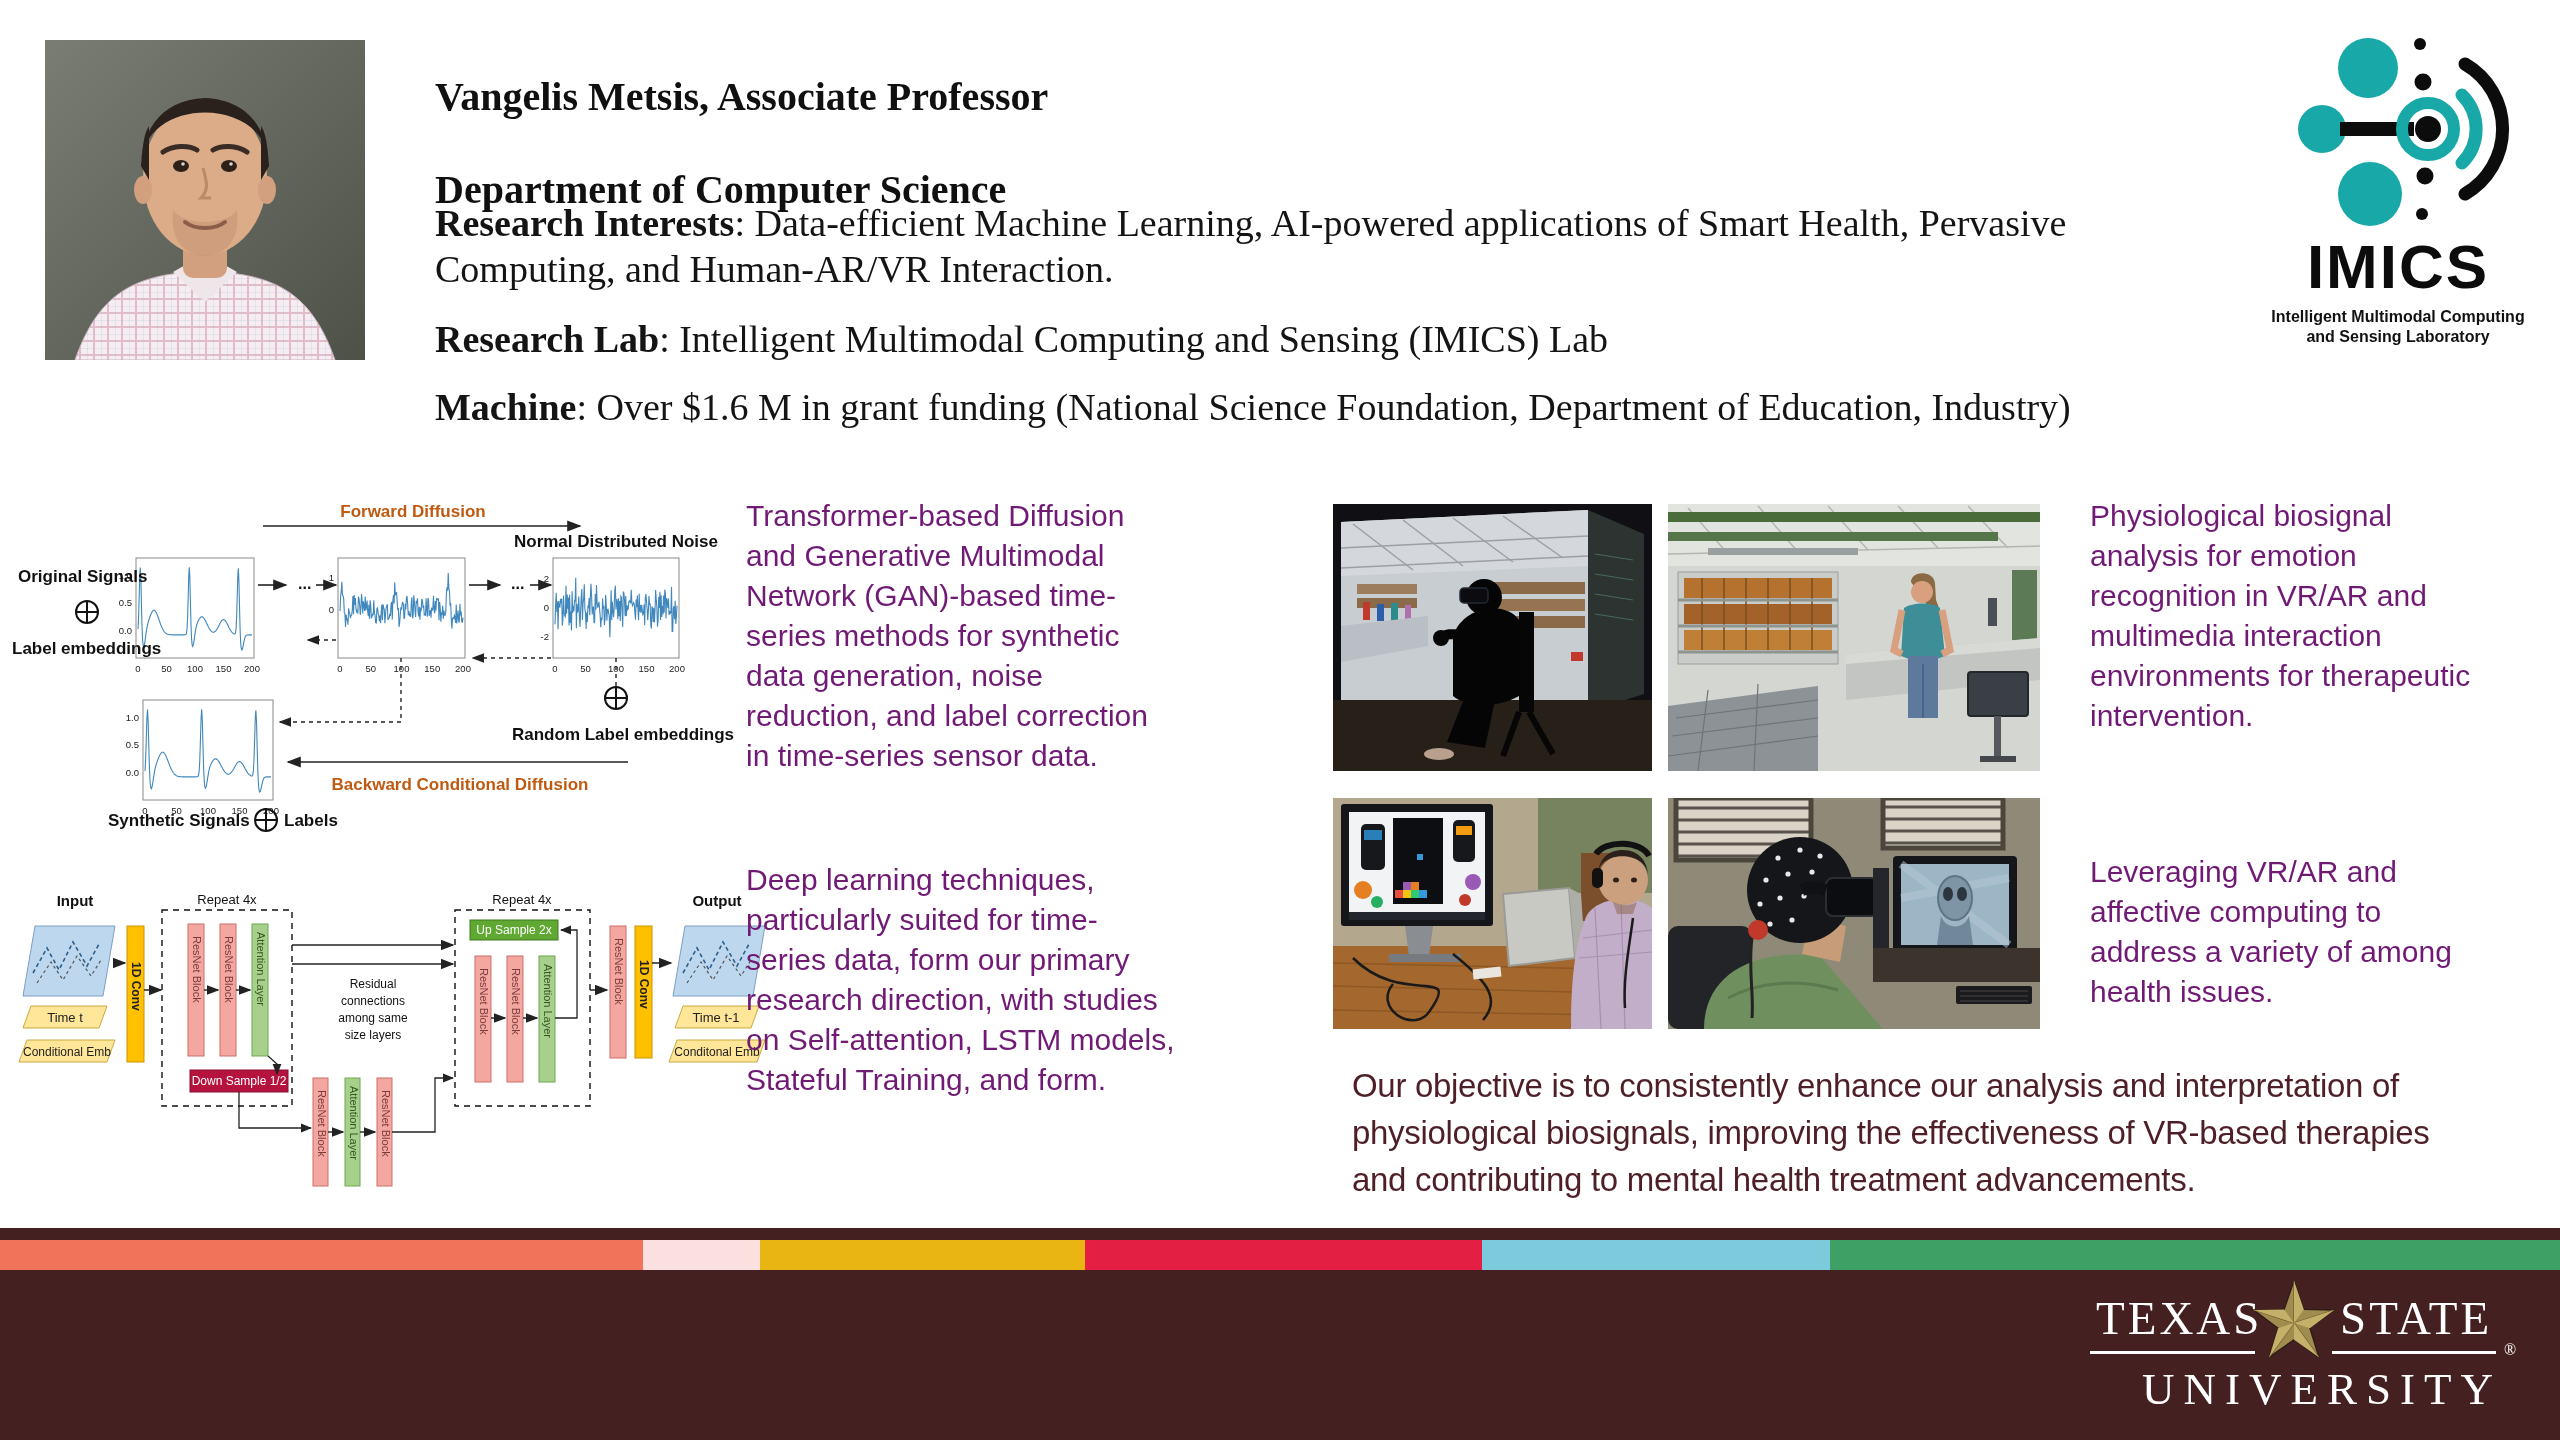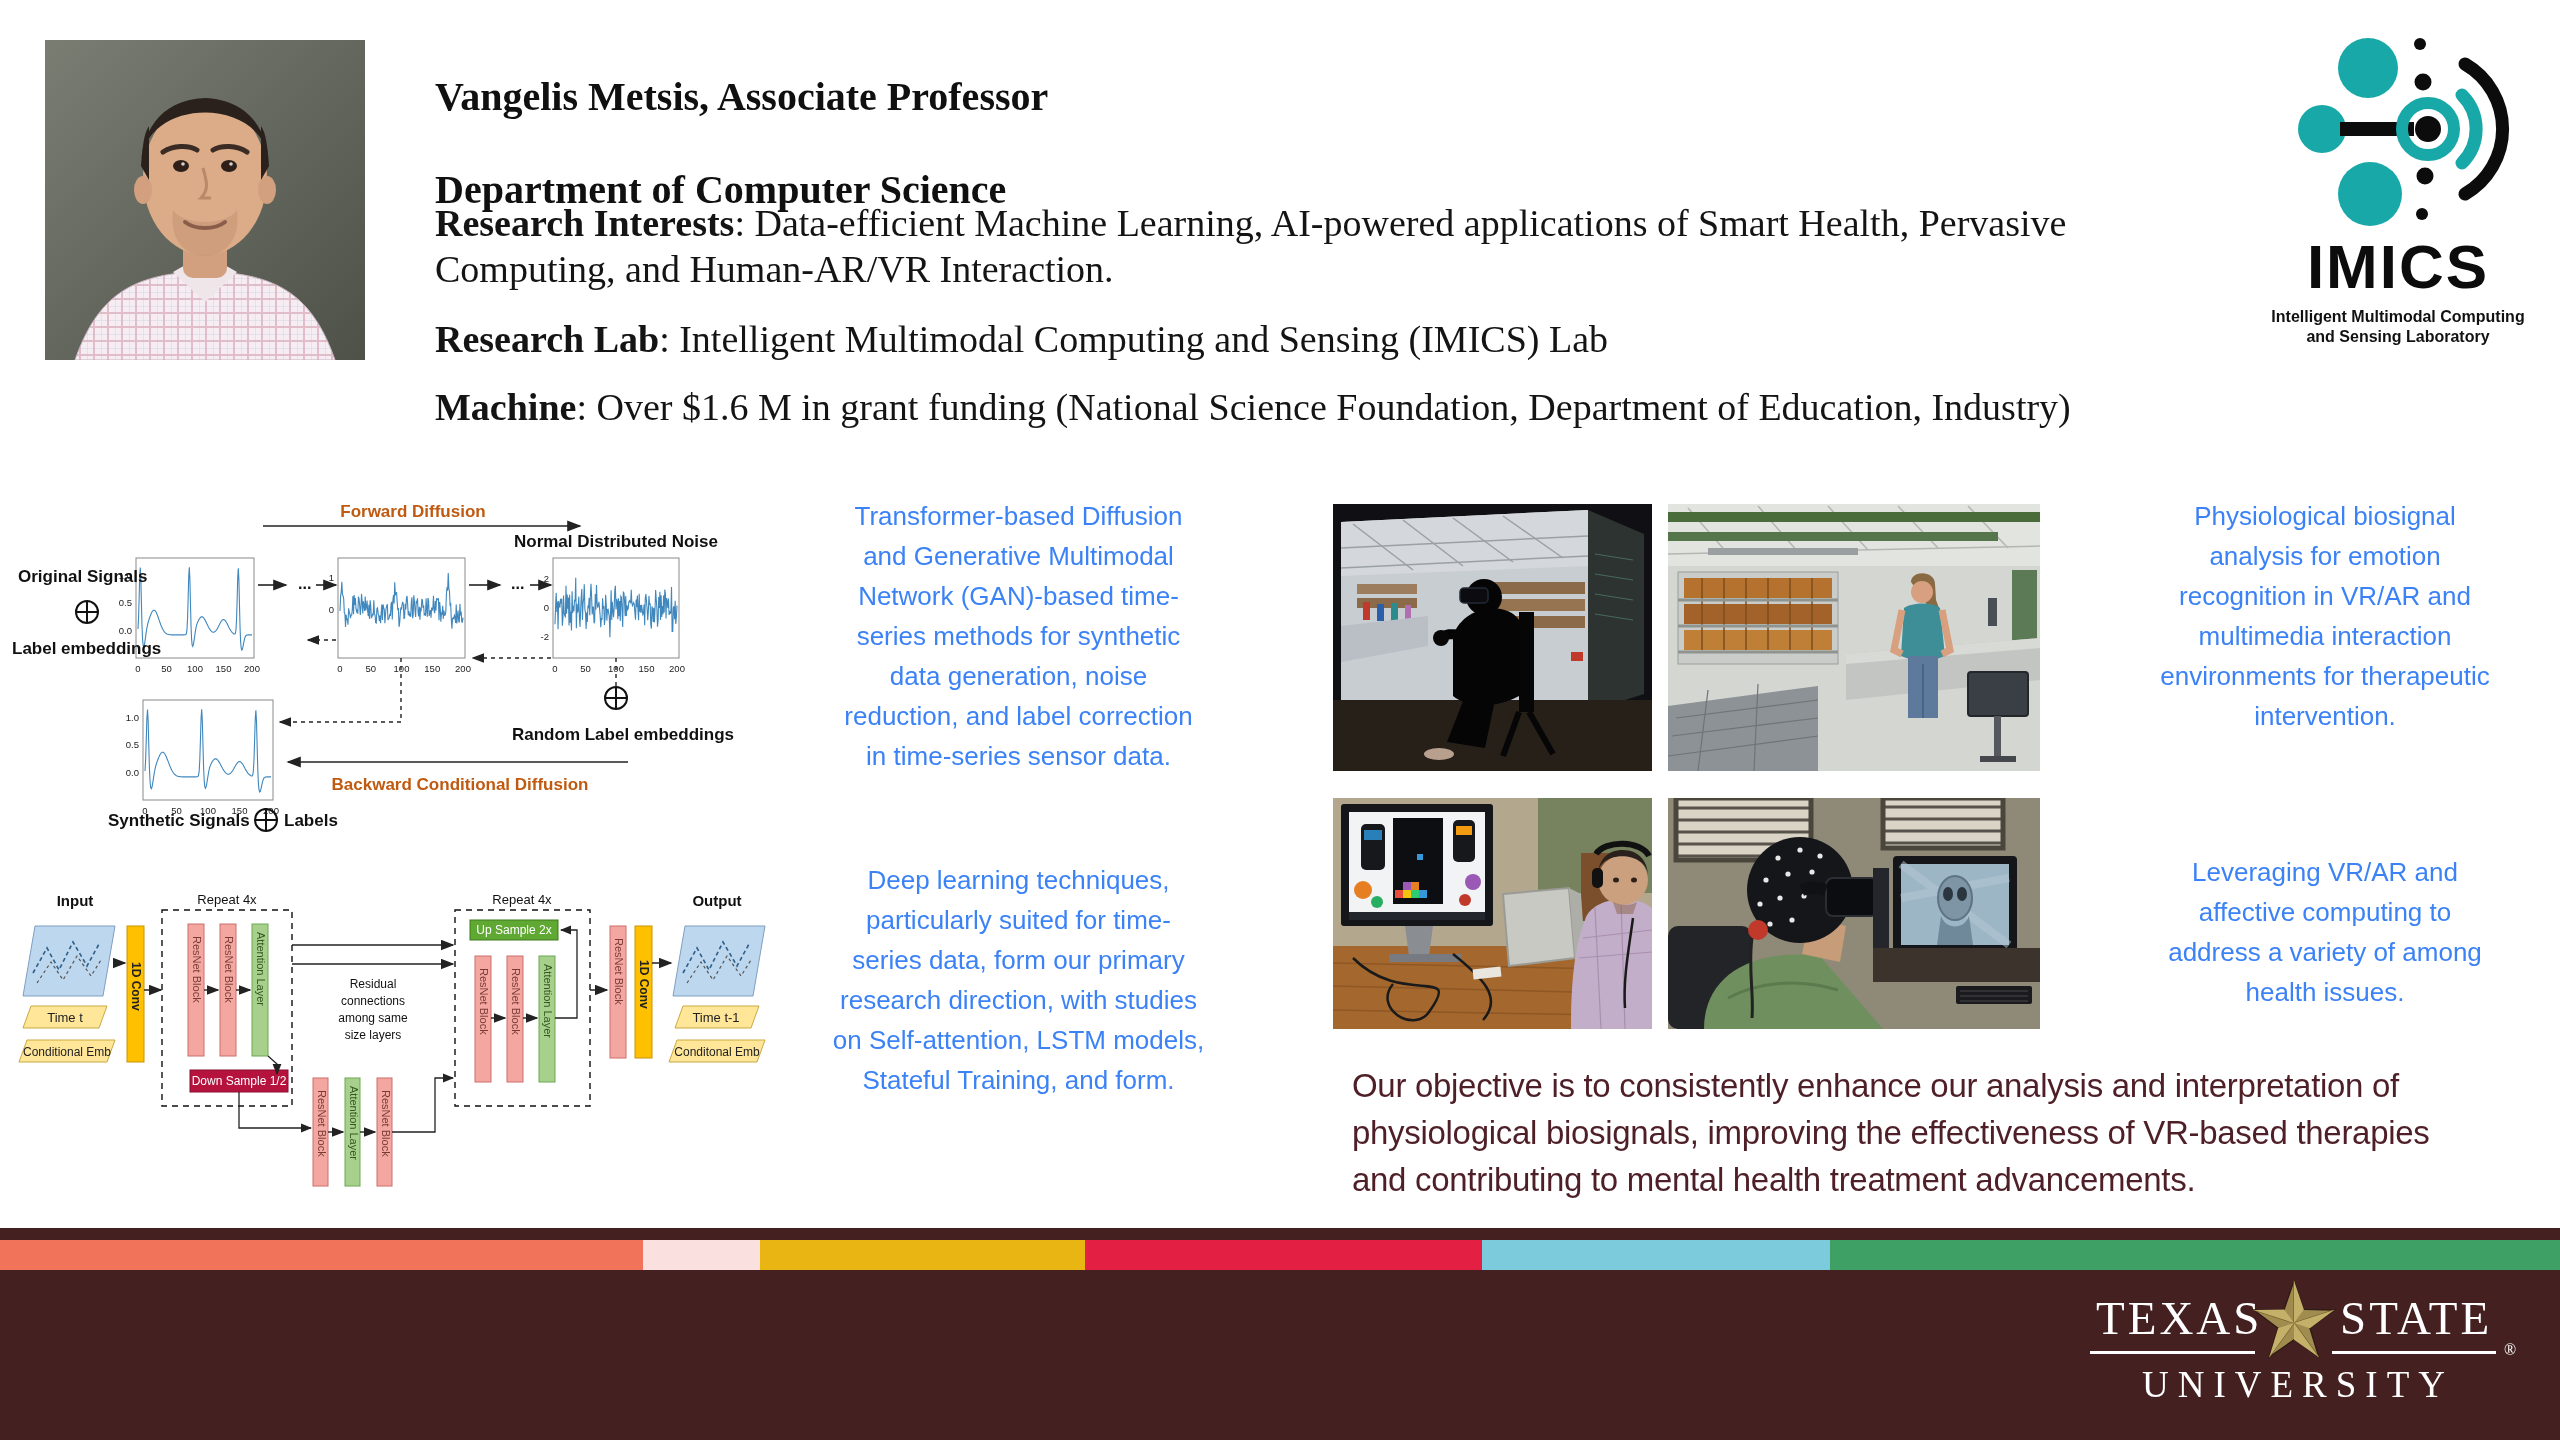--- a/index.html
+++ b/index.html
@@ -3,34 +3,34 @@
 <meta charset="utf-8">
 <style>
   html,body{margin:0;padding:0;background:#fff;}
   #canvas{position:relative;width:2560px;height:1440px;background:#ffffff;
           font-family:"Liberation Sans",sans-serif;overflow:hidden;}
   .title-line{position:relative;font-family:"Liberation Serif",serif;font-weight:bold;
               font-size:40px;line-height:57px;color:#101010;margin-top:36px;}
   .hdr-item{position:absolute;left:435px;width:1700px;font-family:"Liberation Serif",serif;
             font-size:38px;line-height:46px;color:#141414;}
   .hdr-item b{font-weight:bold;}
-  .maroon-col{position:absolute;color:#3b82f6;font-size:26px;line-height:40px;text-align:center;}
+  .maroon-col{position:absolute;color:#701a75;font-size:30px;line-height:40px;}
   .maroon-col .pline{white-space:nowrap;}
   .objective{position:absolute;color:#4e1f27;font-size:33px;line-height:47px;letter-spacing:-0.3px;}
   .photo{position:absolute;overflow:hidden;background:#ddd;}
   .photo svg{display:block;}
   .band{position:absolute;left:0;width:2560px;}
   .stripe{position:absolute;left:0;top:1240px;width:2560px;height:30px;display:flex;}
   .stripe div{height:100%;}
   .tsu{position:absolute;left:2090px;top:1285px;width:440px;height:145px;color:#ffffff;}
   .tsu .word{position:absolute;font-family:"Liberation Serif",serif;font-size:47px;
              letter-spacing:3px;font-weight:normal;}
   .tsu .rule{position:absolute;top:66px;height:3px;background:#ffffff;}
   .tsu .univ{position:absolute;top:78px;left:52px;font-family:"Liberation Serif",serif;
-             font-size:37px;letter-spacing:9px;}
+             font-size:45px;letter-spacing:9px;}
   .tsu .reg{position:absolute;left:414px;top:56px;font-size:16px;font-family:"Liberation Serif",serif;}
   svg text{font-family:"Liberation Sans",sans-serif;}
 </style>
 </head>
 <body>
 
 <div id="canvas">
 
   <div class="photo" style="left:45px;top:40px;width:320px;height:320px;">
     <svg width="320" height="320" viewBox="0 0 320 320">

